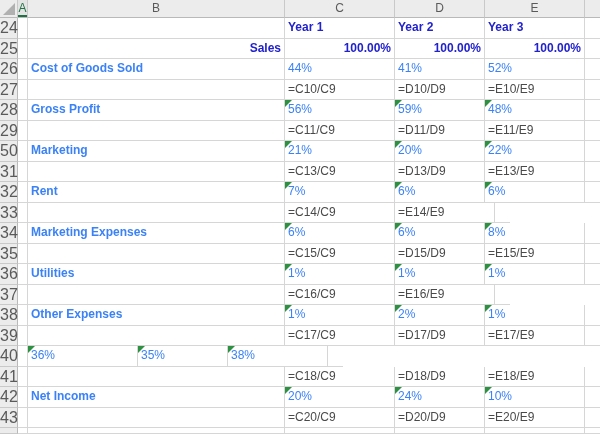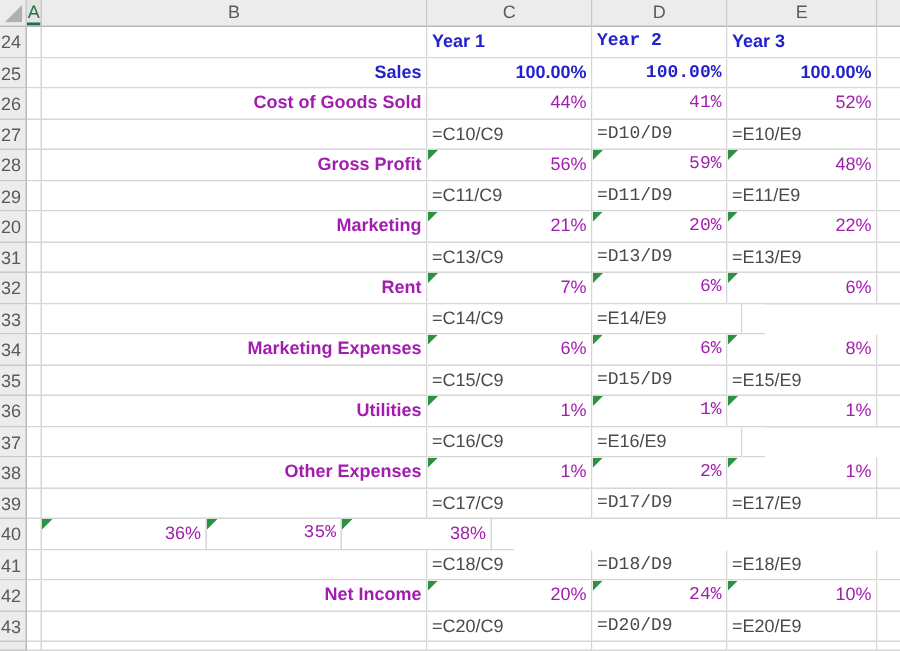--- a/index.html
+++ b/index.html
@@ -25,38 +25,38 @@
   .hdr-b{width:257px;}
   .hdr-c{width:110px;}
   .hdr-d{width:90px;}
   .hdr-e{width:100px;}
   .hdr-f{width:15px;border-right:none;}
   .row{display:flex;height:20.5px;}
   .row.partial{height:5.5px;overflow:hidden;}
   .rowhead{
     box-sizing:border-box;flex:none;width:18px;background:#ececec;
     border-right:1px solid #b9b9b9;border-bottom:1px solid #c9c9c9;
-    color:#5a5a5a;font-size:12px;line-height:20px;text-align:right;
+    color:#5a5a5a;font-size:16px;line-height:20px;text-align:right;
     padding-right:3px;
   }
   .cell{
     box-sizing:border-box;flex:none;position:relative;background:#fff;
     border-right:1px solid #d6d6d6;border-bottom:1px solid #d6d6d6;
     font-size:12px;line-height:19.5px;color:#4a4a4a;
     padding:0 3px;white-space:nowrap;overflow:hidden;
   }
   .c-a{width:10px;}
   .c-b{width:257px;}
   .c-c{width:110px;}
-  .c-d{width:90px;font-family:Liberation Mono, monospace;}
+  .c-d{width:90px;}
   .c-e{width:100px;}
   .c-f{width:15px;border-right:none;}
   .t-head .val{color:#2222cc;font-weight:700;text-align:left;display:block;}
   .t-total .val{color:#2222cc;font-weight:700;text-align:right;display:block;}
-  .t-pct .val{color:#a21caf;text-align:right;display:block;}
+  .t-pct .val{color:#3b82f6;display:block;}
   .t-formula .val{color:#4a4a4a;text-align:left;display:block;}
   .label{color:#2e75b6;font-weight:700;}
   .flag{
     position:absolute;top:0;left:0;width:7px;height:7px;
     background:#2e9141;clip-path:polygon(0 0,100% 0,0 100%);
   }
 </style>
 </head>
 <body>
 
@@ -172,21 +172,21 @@
         </div>
         <div class="cell c-d">
           <span class="val">=D11/D9</span>
         </div>
         <div class="cell c-e">
           <span class="val">=E11/E9</span>
         </div>
         <div class="cell c-f"></div>
       </div>
       <div class="row t-pct">
-        <div class="rowhead">20</div>
+        <div class="rowhead">50</div>
         <div class="cell c-a"></div>
         <div class="cell c-b">
           <span class="label val">Marketing</span>
         </div>
         <div class="cell c-c">
           <div class="flag"></div>
           <span class="val">21%</span>
         </div>
         <div class="cell c-d">
           <div class="flag"></div>

